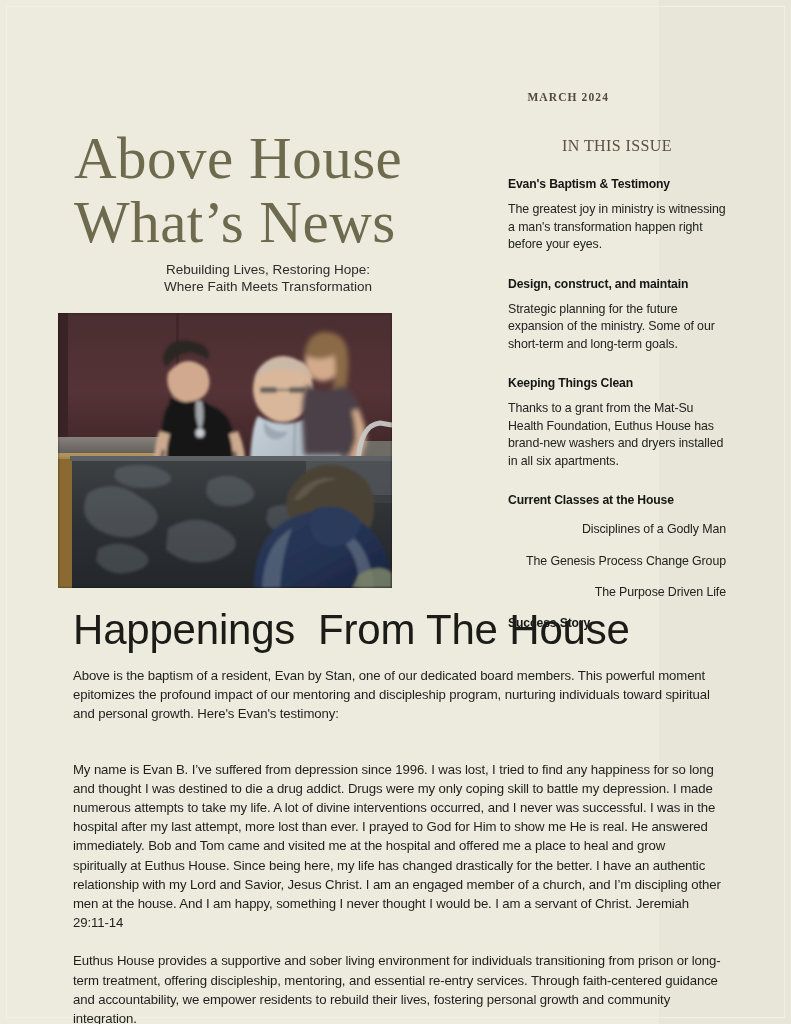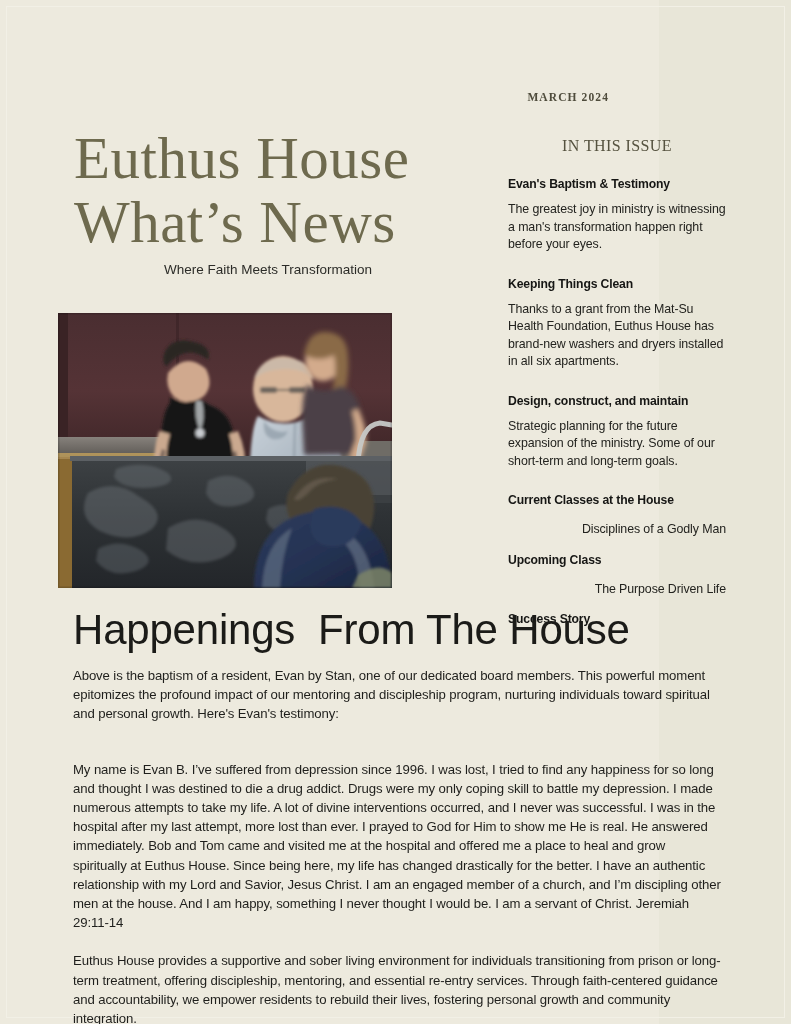--- a/index.html
+++ b/index.html
@@ -155,23 +155,24 @@
 </style>
 </head>
 <body>
 
 <div id="page">
   <div id="page-inner-edge"></div>
 
   <div class="issue-date">MARCH 2024</div>
 
   <div class="masthead">
-    <div class="masthead-line">Euthus House</div>
+    <div class="masthead-line">Above House</div>
     <div class="masthead-line">What’s News</div>
     <div class="masthead-tagline">
+      <div>Rebuilding Lives, Restoring Hope:</div>
       <div>Where Faith Meets Transformation</div>
     </div>
   </div>
 
   <div class="photo">
     <svg width="334" height="275" viewBox="0 0 334 275">
       <defs>
         <linearGradient id="wallg" x1="0" y1="0" x2="0" y2="1">
           <stop offset="0%" stop-color="#4a2e31"></stop>
           <stop offset="55%" stop-color="#553336"></stop>
@@ -279,33 +280,33 @@
 
   <div class="sidebar">
     <div class="sidebar-title">IN THIS ISSUE</div>
 
     <div>
       <div class="si-head">Evan's Baptism &amp; Testimony</div>
       <div class="si-body">The greatest joy in ministry is witnessing a man's transformation happen right before your eyes.</div>
     </div>
 
     <div>
+      <div class="si-head">Design, construct, and maintain</div>
+      <div class="si-body">Strategic planning for the future expansion of the ministry. Some of our short-term and long-term goals.</div>
+    </div>
+
+    <div>
       <div class="si-head">Keeping Things Clean</div>
       <div class="si-body">Thanks to a grant from the Mat-Su Health Foundation, Euthus House has brand-new washers and dryers installed in all six apartments.</div>
     </div>
 
-    <div>
-      <div class="si-head">Design, construct, and maintain</div>
-      <div class="si-body">Strategic planning for the future expansion of the ministry. Some of our short-term and long-term goals.</div>
-    </div>
-
     <div class="si-head tight">Current Classes at the House</div>
     <div class="si-line">Disciplines of a Godly Man</div>
-
-    <div class="si-head tight">Upcoming Class</div>
+    <div class="si-line">The Genesis Process Change Group</div>
+
     <div class="si-line">The Purpose Driven Life</div>
 
     <div class="si-head tight">Success Story</div>
   </div>
 
   <div class="article">
     <div class="article-headline">Happenings  From The House</div>
     <p class="lead">Above is the baptism of a resident, Evan by Stan, one of our dedicated board members. This powerful moment epitomizes the profound impact of our mentoring and discipleship program, nurturing individuals toward spiritual and personal growth. Here's Evan's testimony:</p>
     <p>My name is Evan B. I’ve suffered from depression since 1996. I was lost, I tried to find any happiness for so long and thought I was destined to die a drug addict. Drugs were my only coping skill to battle my depression. I made numerous attempts to take my life. A lot of divine interventions occurred, and I never was successful. I was in the hospital after my last attempt, more lost than ever. I prayed to God for Him to show me He is real. He answered immediately. Bob and Tom came and visited me at the hospital and offered me a place to heal and grow spiritually at Euthus House. Since being here, my life has changed drastically for the better. I have an authentic relationship with my Lord and Savior, Jesus Christ. I am an engaged member of a church, and I’m discipling other men at the house. And I am happy, something I never thought I would be. I am a servant of Christ. Jeremiah 29:11-14</p>
     <p>Euthus House provides a supportive and sober living environment for individuals transitioning from prison or long-term treatment, offering discipleship, mentoring, and essential re-entry services. Through faith-centered guidance and accountability, we empower residents to rebuild their lives, fostering personal growth and community integration.</p>

